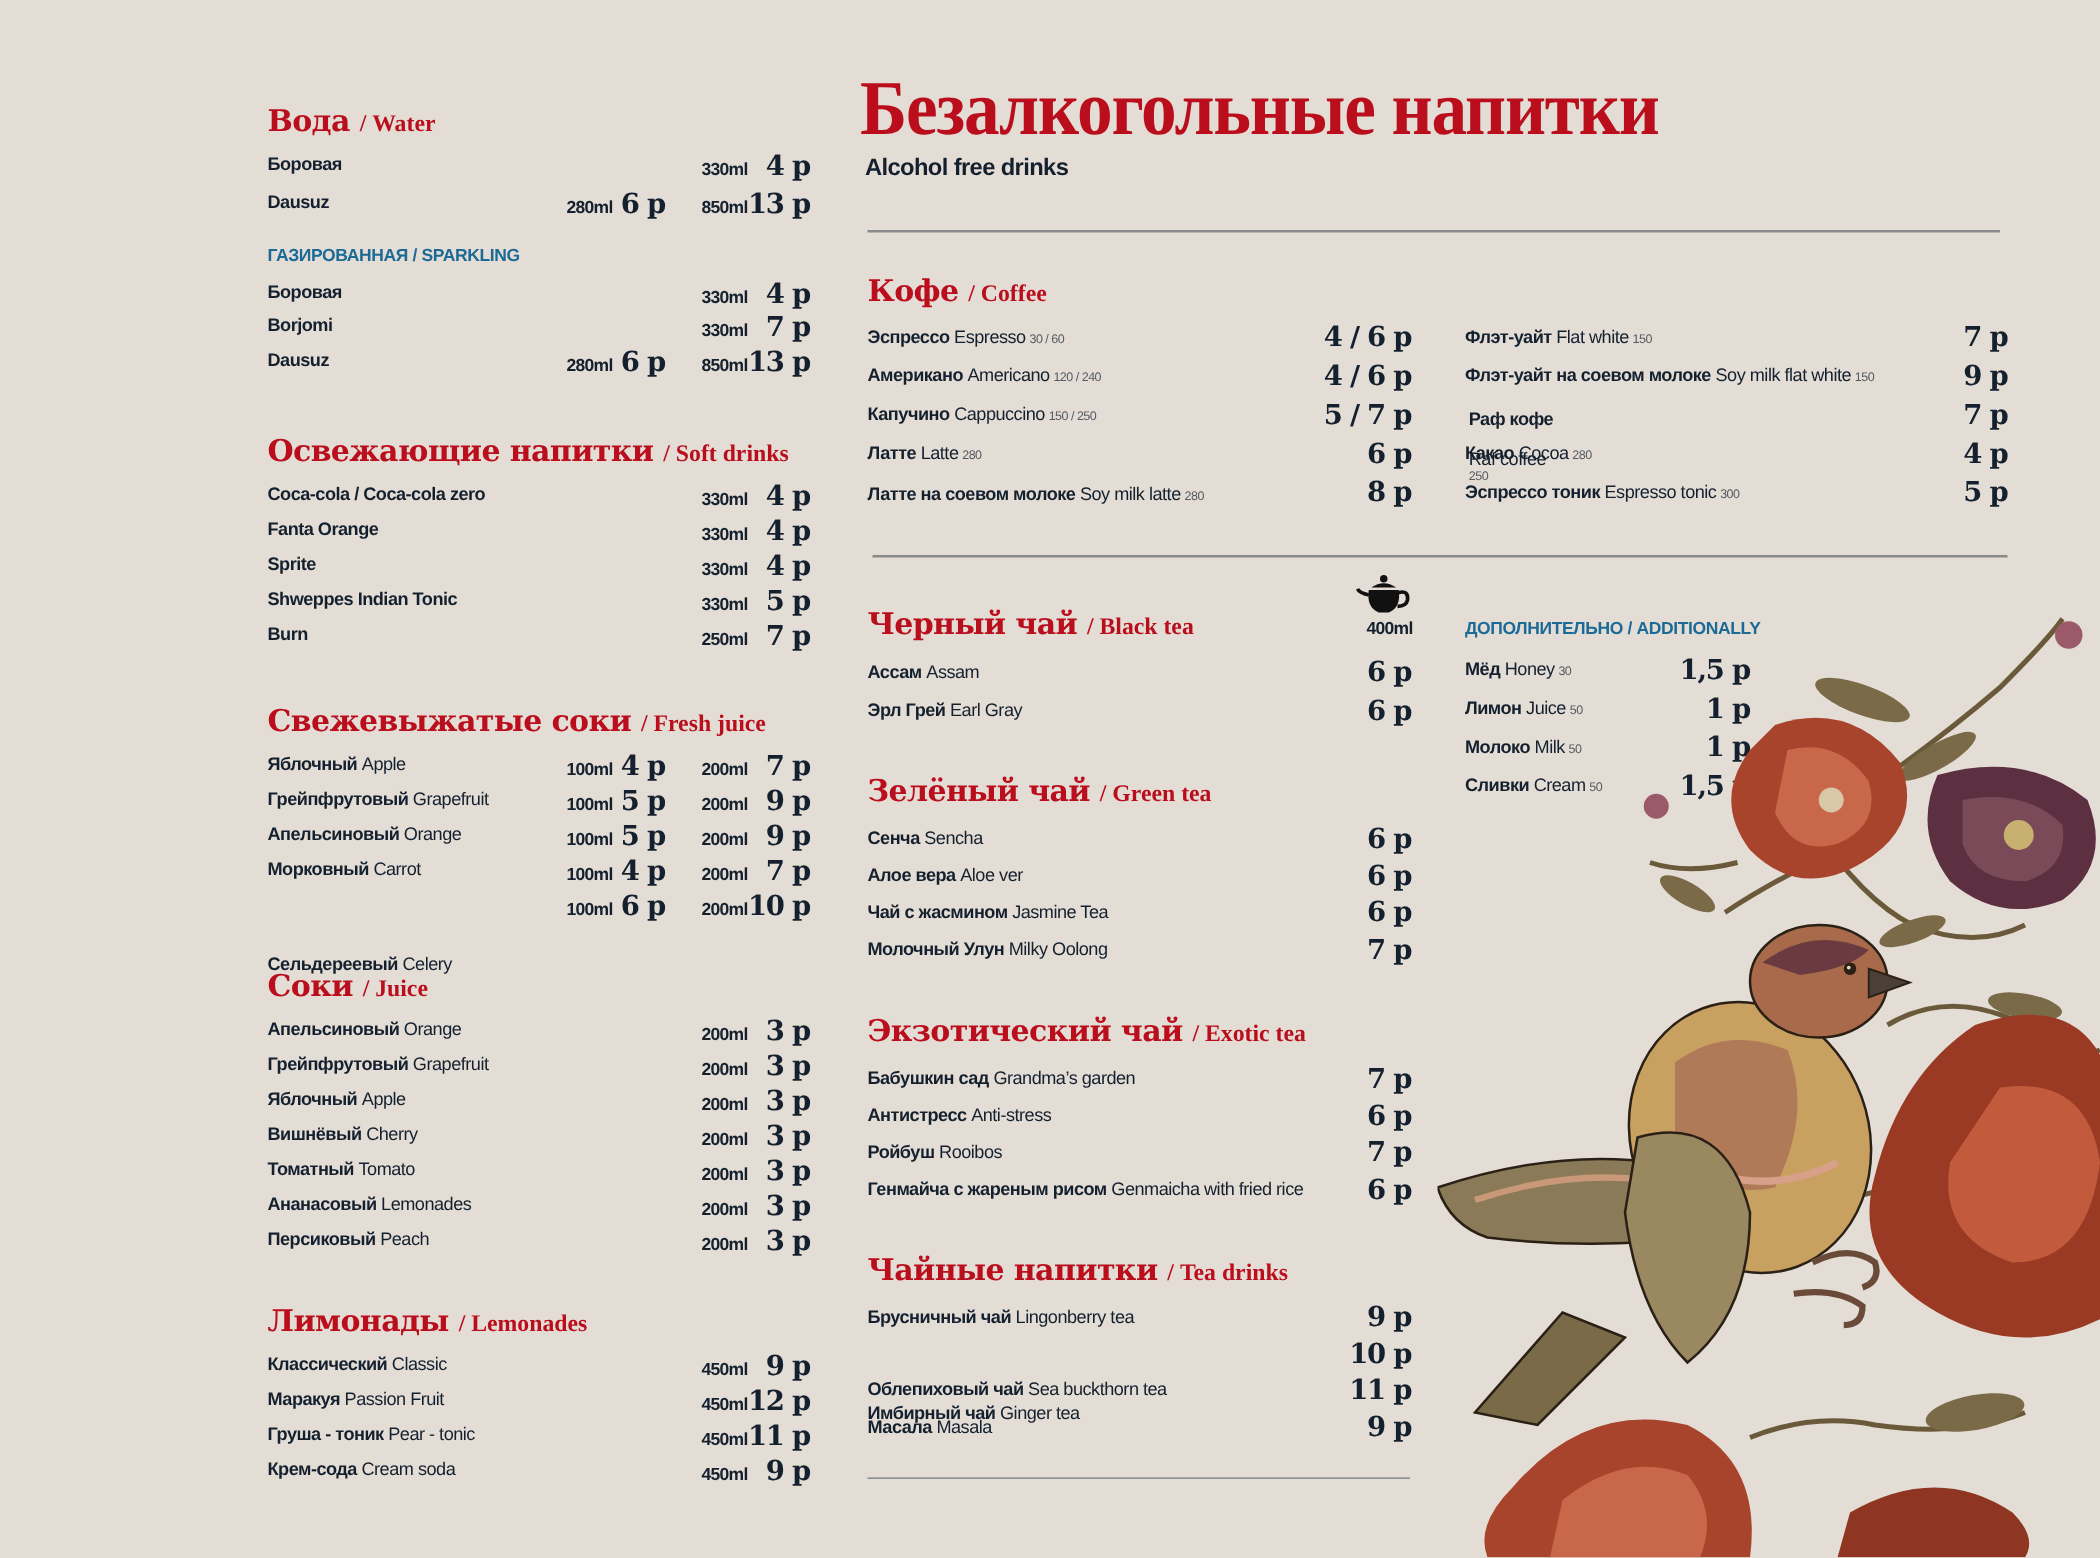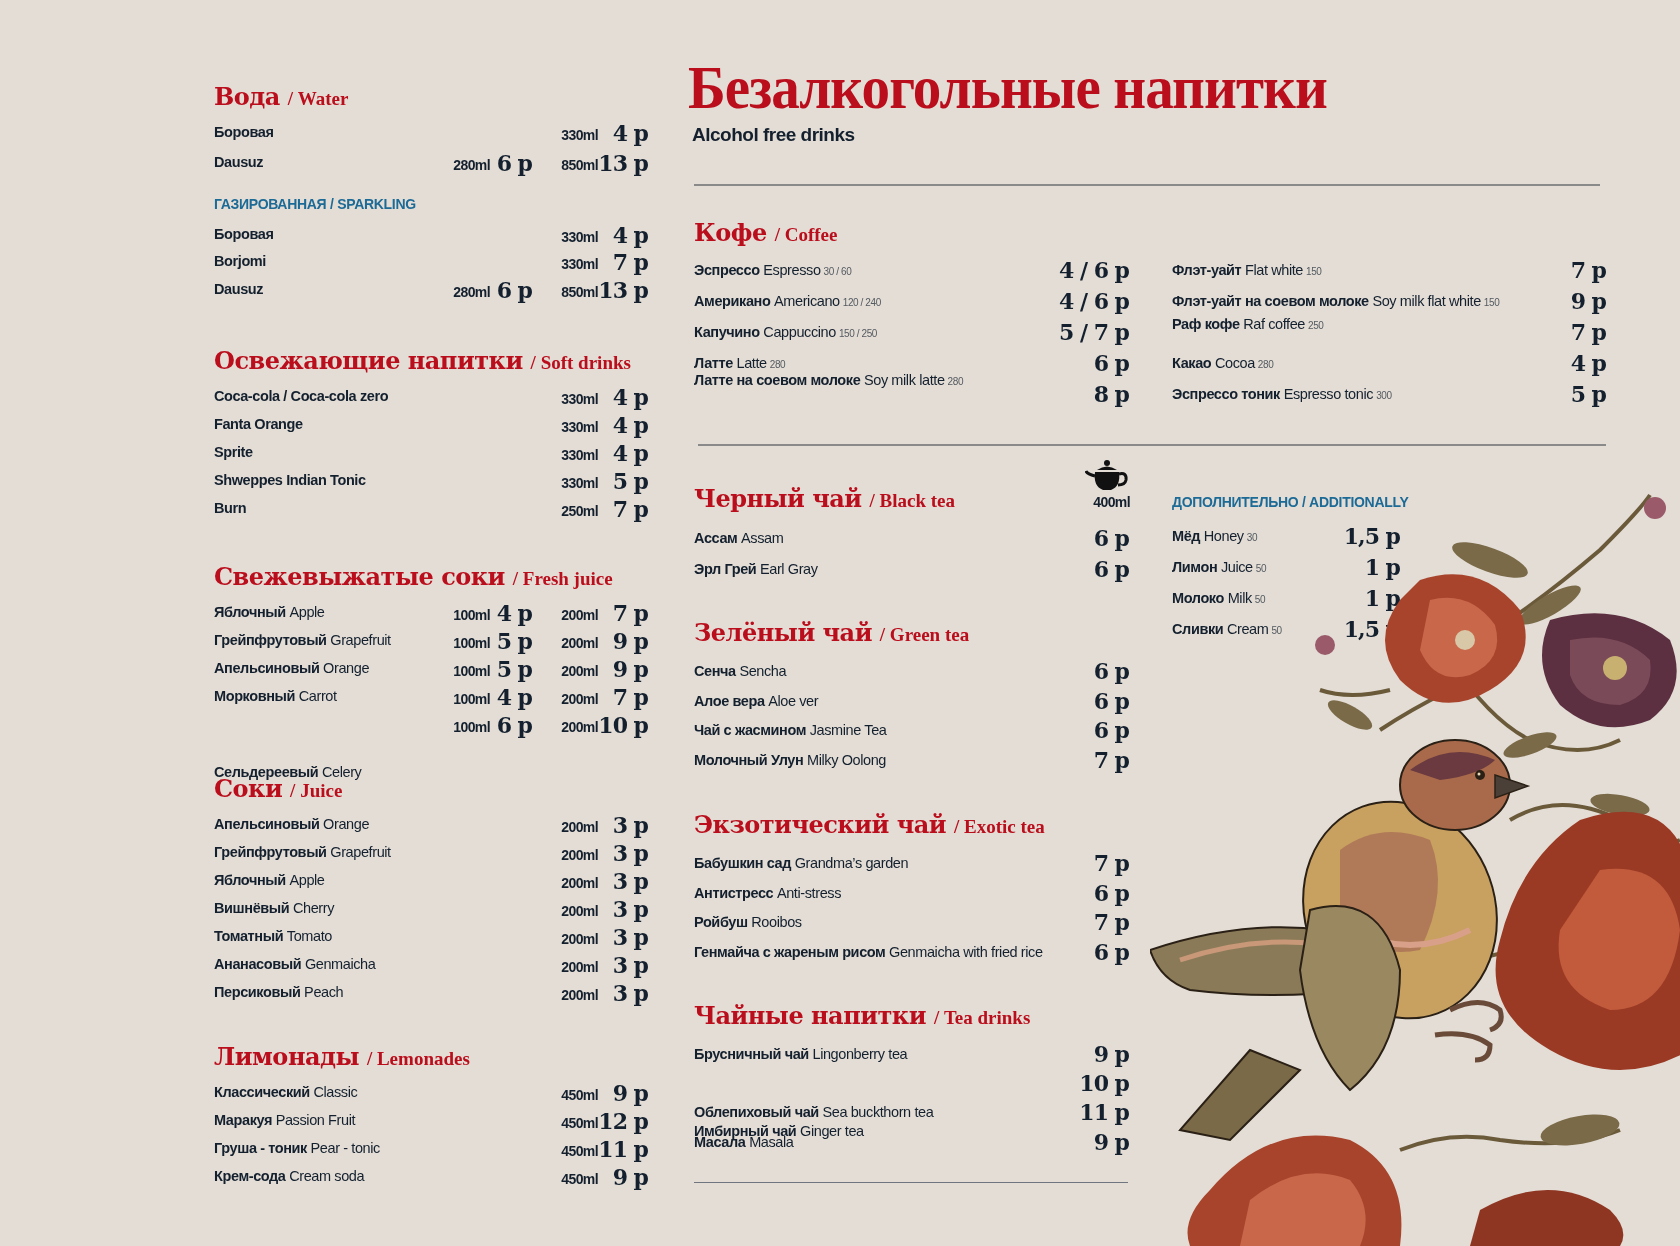--- a/index.html
+++ b/index.html
@@ -236,21 +236,21 @@
   <div class="price" style="left:598px; top:868px; width:50px;">3 р</div>
 
   <div class="row name" style="left:214px; top:900px;"><span class="ru">Вишнёвый</span>&nbsp;<span class="en">Cherry</span></div>
   <div class="ml" style="left:540px; top:903px; width:58px;">200ml</div>
   <div class="price" style="left:598px; top:896px; width:50px;">3 р</div>
 
   <div class="row name" style="left:214px; top:928px;"><span class="ru">Томатный</span>&nbsp;<span class="en">Tomato</span></div>
   <div class="ml" style="left:540px; top:931px; width:58px;">200ml</div>
   <div class="price" style="left:598px; top:924px; width:50px;">3 р</div>
 
-  <div class="row name" style="left:214px; top:956px;"><span class="ru">Ананасовый</span>&nbsp;<span class="en">Genmaicha</span></div>
+  <div class="row name" style="left:214px; top:956px;"><span class="ru">Ананасовый</span>&nbsp;<span class="en">Lemonades</span></div>
   <div class="ml" style="left:540px; top:959px; width:58px;">200ml</div>
   <div class="price" style="left:598px; top:952px; width:50px;">3 р</div>
 
   <div class="row name" style="left:214px; top:984px;"><span class="ru">Персиковый</span>&nbsp;<span class="en">Peach</span></div>
   <div class="ml" style="left:540px; top:987px; width:58px;">200ml</div>
   <div class="price" style="left:598px; top:980px; width:50px;">3 р</div>
 </div>
 
 <div class="abs sec-title" style="left:214px; top:1042px;">
   <span>Лимонады</span>
@@ -284,32 +284,32 @@
 
   <div class="row name" style="left:694px; top:293px;"><span class="ru">Американо</span>&nbsp;<span class="en">Americano</span><span class="vol">120 / 240</span></div>
   <div class="price" style="left:1000px; top:288px; width:129px;">4 / 6 р</div>
 
   <div class="row name" style="left:694px; top:324px;"><span class="ru">Капучино</span>&nbsp;<span class="en">Cappuccino</span><span class="vol">150 / 250</span></div>
   <div class="price" style="left:1000px; top:319px; width:129px;">5 / 7 р</div>
 
   <div class="row name" style="left:694px; top:355px;"><span class="ru">Латте</span>&nbsp;<span class="en">Latte</span><span class="vol">280</span></div>
   <div class="price" style="left:1000px; top:350px; width:129px;">6 р</div>
 
-  <div class="row name" style="left:694px; top:372px;"><span class="ru">Латте на соевом молоке</span>&nbsp;<span class="en">Soy milk latte</span><span class="vol">280</span></div>
+  <div class="row name" style="left:694px; top:388px;"><span class="ru">Латте на соевом молоке</span>&nbsp;<span class="en">Soy milk latte</span><span class="vol">280</span></div>
   <div class="price" style="left:1000px; top:381px; width:129px;">8 р</div>
 </div>
 
 <div>
   <div class="row name" style="left:1172px; top:262px;"><span class="ru">Флэт-уайт</span>&nbsp;<span class="en">Flat white</span><span class="vol">150</span></div>
   <div class="price" style="left:1540px; top:257px; width:66px;">7 р</div>
 
   <div class="row name" style="left:1172px; top:293px;"><span class="ru">Флэт-уайт на соевом молоке</span>&nbsp;<span class="en">Soy milk flat white</span><span class="vol">150</span></div>
   <div class="price" style="left:1540px; top:288px; width:66px;">9 р</div>
 
-  <div class="row name" style="left:1172px; top:316px;"><span class="ru">Раф кофе</span>&nbsp;<span class="en">Raf coffee</span><span class="vol">250</span></div>
+  <div class="row name" style="left:1172px; top:328px;flex-direction:column;"><span class="ru">Раф кофе</span>&nbsp;<span class="en">Raf coffee</span><span class="vol">250</span></div>
   <div class="price" style="left:1540px; top:319px; width:66px;">7 р</div>
 
   <div class="row name" style="left:1172px; top:355px;"><span class="ru">Какао</span>&nbsp;<span class="en">Cocoa</span><span class="vol">280</span></div>
   <div class="price" style="left:1540px; top:350px; width:66px;">4 р</div>
 
   <div class="row name" style="left:1172px; top:386px;"><span class="ru">Эспрессо тоник</span>&nbsp;<span class="en">Espresso tonic</span><span class="vol">300</span></div>
   <div class="price" style="left:1540px; top:381px; width:66px;">5 р</div>
 </div>
 
 <div class="rule" style="left:698px; top:444px; width:908px;"></div>

